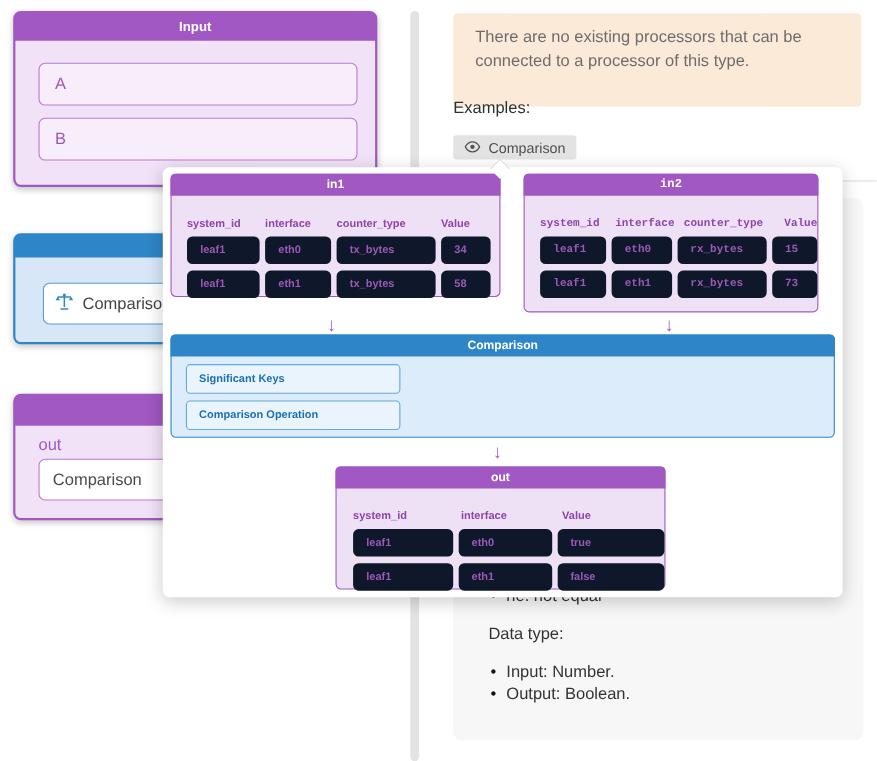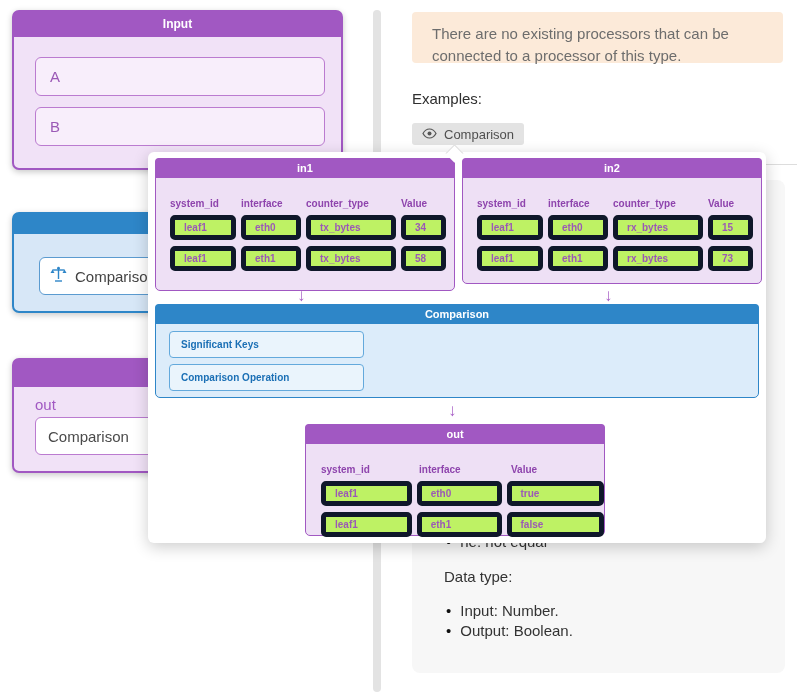--- a/index.html
+++ b/index.html
@@ -27,21 +27,21 @@
   .out-node { left:12px; top:358px; width:331px; height:115px; background:#f1e2f7; border:2px solid #a158c2; }
   .out-node .hdr { background:#a158c2; height:28px; margin:-1px; line-height:28px; }
   .out-label { position:absolute; left:21px; top:36px; font-size:15px; color:#a158c2; }
   .out-btn { position:absolute; left:21px; top:57px; width:260px; height:38px; background:#fff;
              border:1px solid #bb7bd0; border-radius:6px; display:flex; align-items:center;
              padding-left:12px; font-size:15px; color:#4a4a4a; }
 
   .vscroll { position:absolute; left:373px; top:10px; width:8px; height:682px; background:#e3e3e3; border-radius:4px; }
 
   
-  .notice { position:absolute; left:412px; top:12px; width:371px; height:51px; background:#fcead9;
+  .notice { position:absolute; left:412px; top:12px; width:371px; height:85px; background:#fcead9;
             border-radius:4px; color:#6d6d6d; font-size:15px; line-height:22px; padding:11px 20px; }
   .examples-label { position:absolute; left:412px; top:90px; font-size:15px; color:#2f2f2f; }
   .eye-badge { position:absolute; left:412px; top:123px; height:22px; background:#e3e3e3; border-radius:3px;
                display:flex; align-items:center; gap:7px; padding:0 10px; font-size:13px; color:#4f4f4f; }
   .sep-line { position:absolute; left:412px; top:164px; width:385px; height:1px; background:#ddd; }
   .doc-panel { position:absolute; left:412px; top:180px; width:373px; height:493px; background:#f7f7f7; border-radius:8px; }
   .doc-panel .bullet { position:absolute; display:flex; gap:9px; font-size:15px; color:#333; }
   .doc-panel .dot { font-size:15px; color:#111; }
   .b-ne { left:34px; top:353px; }
   .b-datatype { left:32px; top:388px; font-size:15px; color:#333; position:absolute; }
@@ -53,43 +53,43 @@
            border-radius:6px; box-shadow:0 4px 16px rgba(0,0,0,.2); z-index:10; }
   .caret { position:absolute; left:448px; top:147px; width:13px; height:13px; background:#fff;
            border:1px solid; border-color:#ddd transparent transparent #ddd; transform:rotate(45deg); z-index:11; }
 
   .ptable { position:absolute; background:#eee0f5; border:1px solid #a158c2; border-radius:5px; }
   .ptable .thdr { background:#a158c2; height:20px; border-radius:4px 4px 0 0; color:#fff; font-weight:bold;
                   font-size:11px; text-align:center; line-height:20px; margin:-1px -1px 0 -1px; }
   .colrow { display:flex; gap:5px; padding-left:14px; margin-top:20px; }
   .colrow span { font-size:10px; font-weight:600; color:#8e44ad; }
   .cellrow { display:flex; gap:5px; padding-left:14px; margin-top:6px; }
-  .cell { height:25px; background:#bef264; border:5px solid #0f172a; border-radius:5px;
+  .cell { height:25px; background:#0f172a; border:3px solid #0f172a; border-radius:5px;
           font-size:10px; font-weight:600; color:#9b59b6; display:flex; align-items:center; padding-left:9px; }
   
   .t4 .colrow span:nth-child(1), .t4 .cell:nth-child(1) { width:66px; }
   .t4 .colrow span:nth-child(2), .t4 .cell:nth-child(2) { width:60px; }
   .t4 .colrow span:nth-child(3), .t4 .cell:nth-child(3) { width:90px; }
   .t4 .colrow span:nth-child(4), .t4 .cell:nth-child(4) { width:45px; }
   .t4 .colrow span { width:auto !important; }
   .t4 .colrow { gap:0; }
   .t4 .colrow span:nth-child(1){ width:71px !important; }
   .t4 .colrow span:nth-child(2){ width:65px !important; }
   .t4 .colrow span:nth-child(3){ width:95px !important; }
   
   .t3 .colrow { gap:0; padding-left:15px; }
   .t3 .colrow span:nth-child(1){ width:98px; }
   .t3 .colrow span:nth-child(2){ width:92px; }
   .t3 .cellrow { padding-left:15px; }
   .t3 .cell:nth-child(1){ width:93px; }
   .t3 .cell:nth-child(2){ width:87px; }
   .t3 .cell:nth-child(3){ width:100px; }
 
-  .tbl-in1 { left:7px; top:6px; width:300px; height:133px; }
-  .tbl-in2 { left:314px; top:6px; width:300px; height:126px; }
+  .tbl-in1 { left:7px; top:6px; width:300px; height:112px; }
+  .tbl-in2 { left:328px; top:6px; width:268px; height:126px;font-family:Liberation Mono, monospace; }
   .tbl-out { left:157px; top:272px; width:300px; height:112px; }
 
   .arrow { position:absolute; color:#a85fc6; font-size:17px; line-height:1; }
   .arr1 { left:149px; top:135px; } .arr2 { left:456px; top:135px; } .arr3 { left:300px; top:250px; }
 
   .cmp-box { position:absolute; left:7px; top:152px; width:604px; height:94px; background:#dcecfa;
              border:1px solid #2e86c8; border-radius:5px; }
   .cmp-box .thdr { background:#2e86c8; height:20px; border-radius:4px 4px 0 0; color:#fff; font-weight:bold;
                    font-size:11px; text-align:center; line-height:20px; margin:-1px -1px 0 -1px; }
   .cmp-row { position:absolute; left:13px; right:13px; height:27px; display:flex; gap:20px; }

